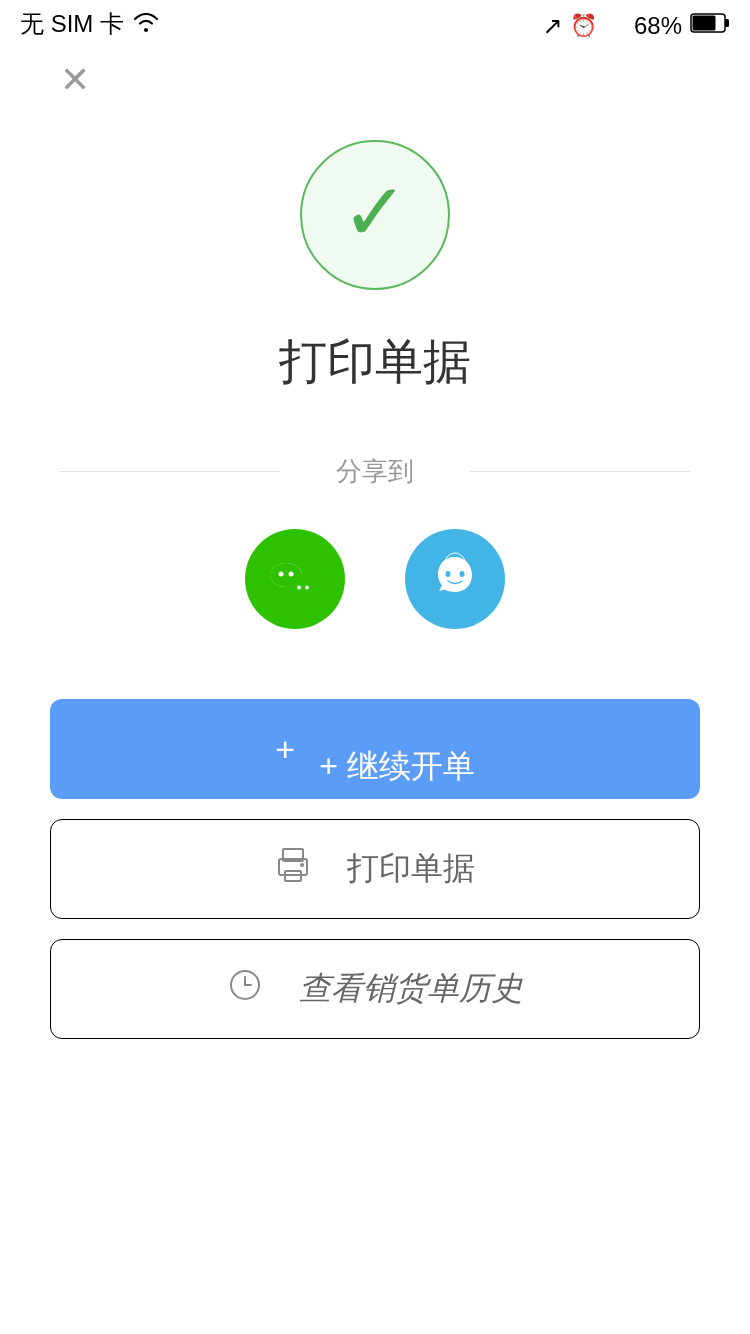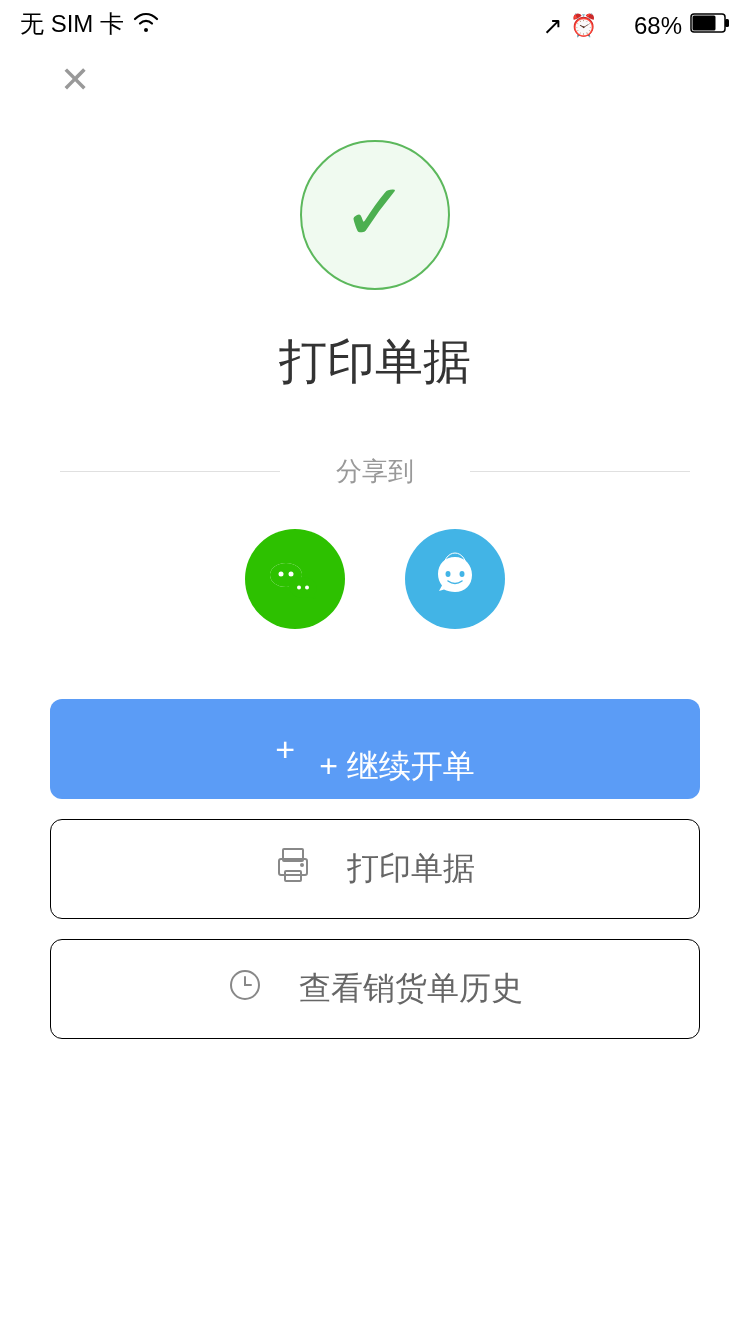--- a/index.html
+++ b/index.html
@@ -276,18 +276,18 @@
       <span style="font-size:32px; color:#666;">打印单据</span>
     </button>
 
     <button class="btn btn-secondary">
       <span>
         <svg width="36" height="36" viewBox="0 0 36 36" fill="none">
           <circle cx="18" cy="18" r="14" stroke="#888" stroke-width="2" fill="none"></circle>
           <path d="M18 10 L18 18 L24 18" stroke="#888" stroke-width="2" stroke-linecap="round"></path>
         </svg>
       </span>
-      <span style="font-size:32px; color:#666;">查看销货单历史</span>
+      <span style="font-size:32px; color:#666;font-style:italic;">查看销货单历史</span>
     </button>
 
   </div>
 
 </div>
 
 </body></html>

